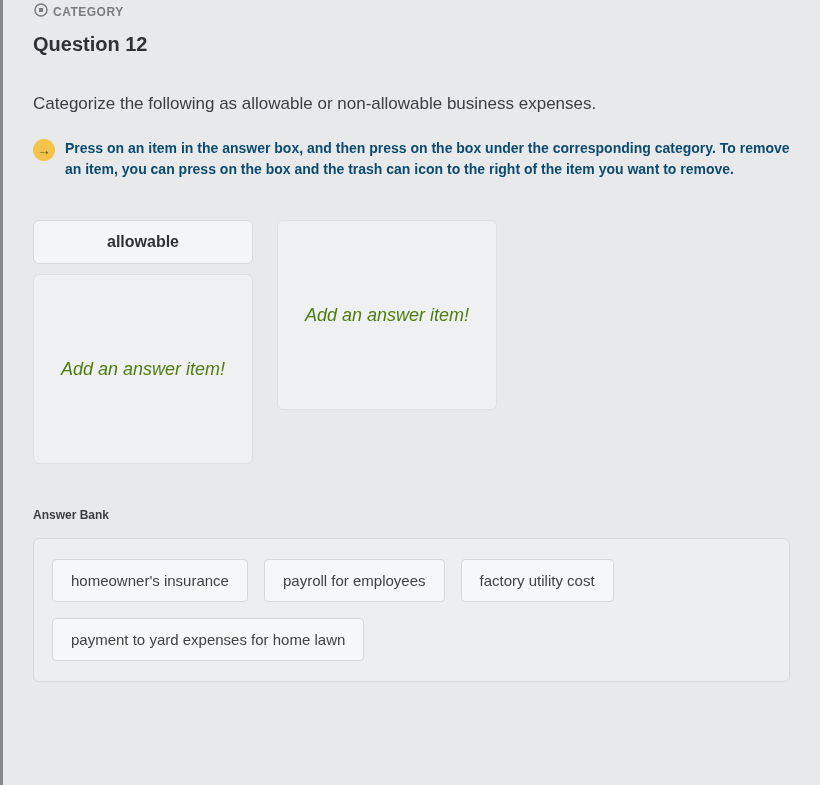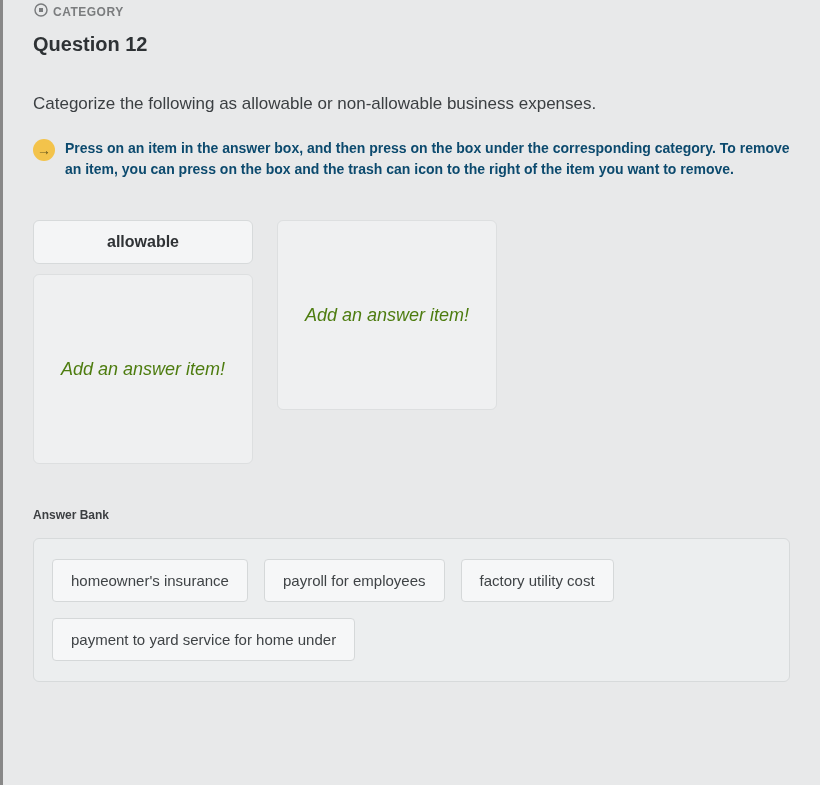--- a/index.html
+++ b/index.html
@@ -156,15 +156,15 @@
   </div>
 </div>
 
 <div class="bank-title">Answer Bank</div>
 
 <div class="bank-box">
   <div class="bank-items">
     <div class="bank-item">homeowner's insurance</div>
     <div class="bank-item">payroll for employees</div>
     <div class="bank-item">factory utility cost</div>
-    <div class="bank-item">payment to yard service for home under</div>
+    <div class="bank-item">payment to yard expenses for home lawn</div>
   </div>
 </div>
 
 </body></html>

